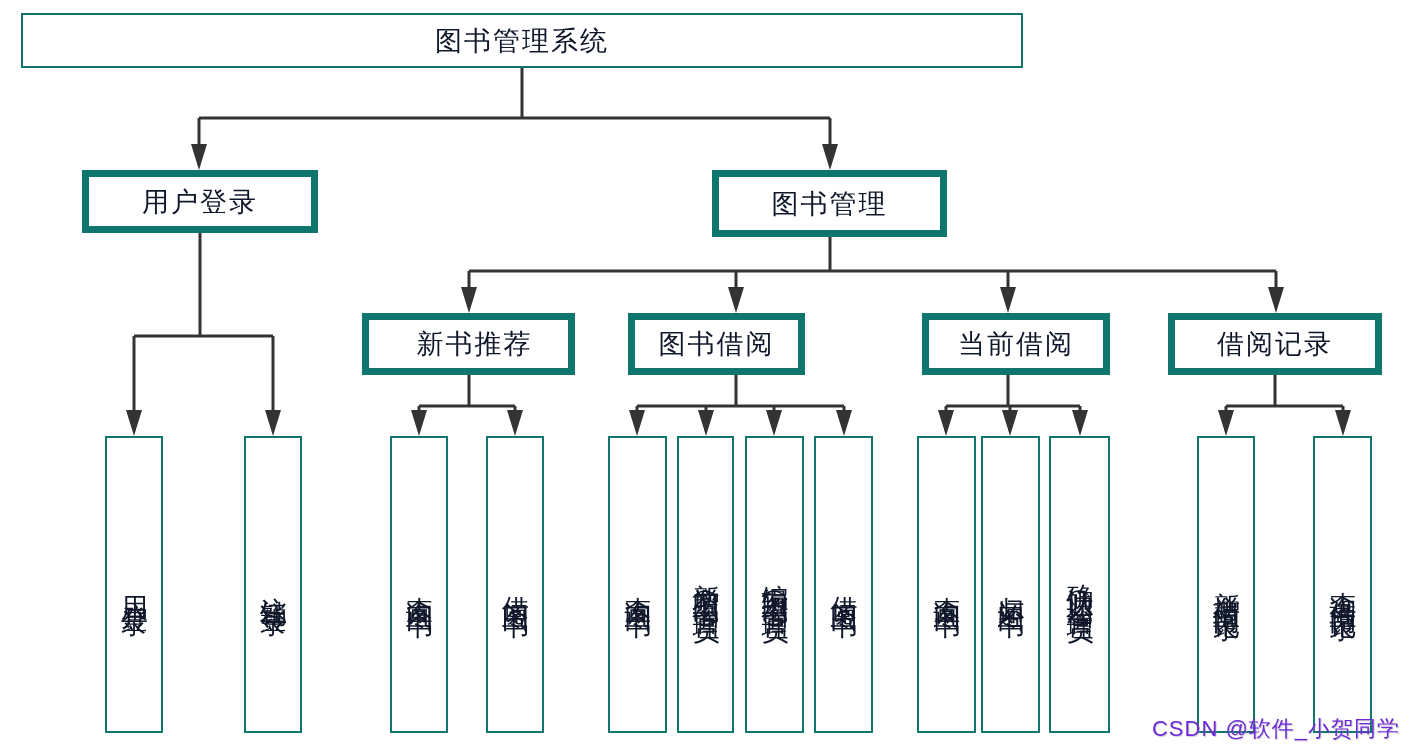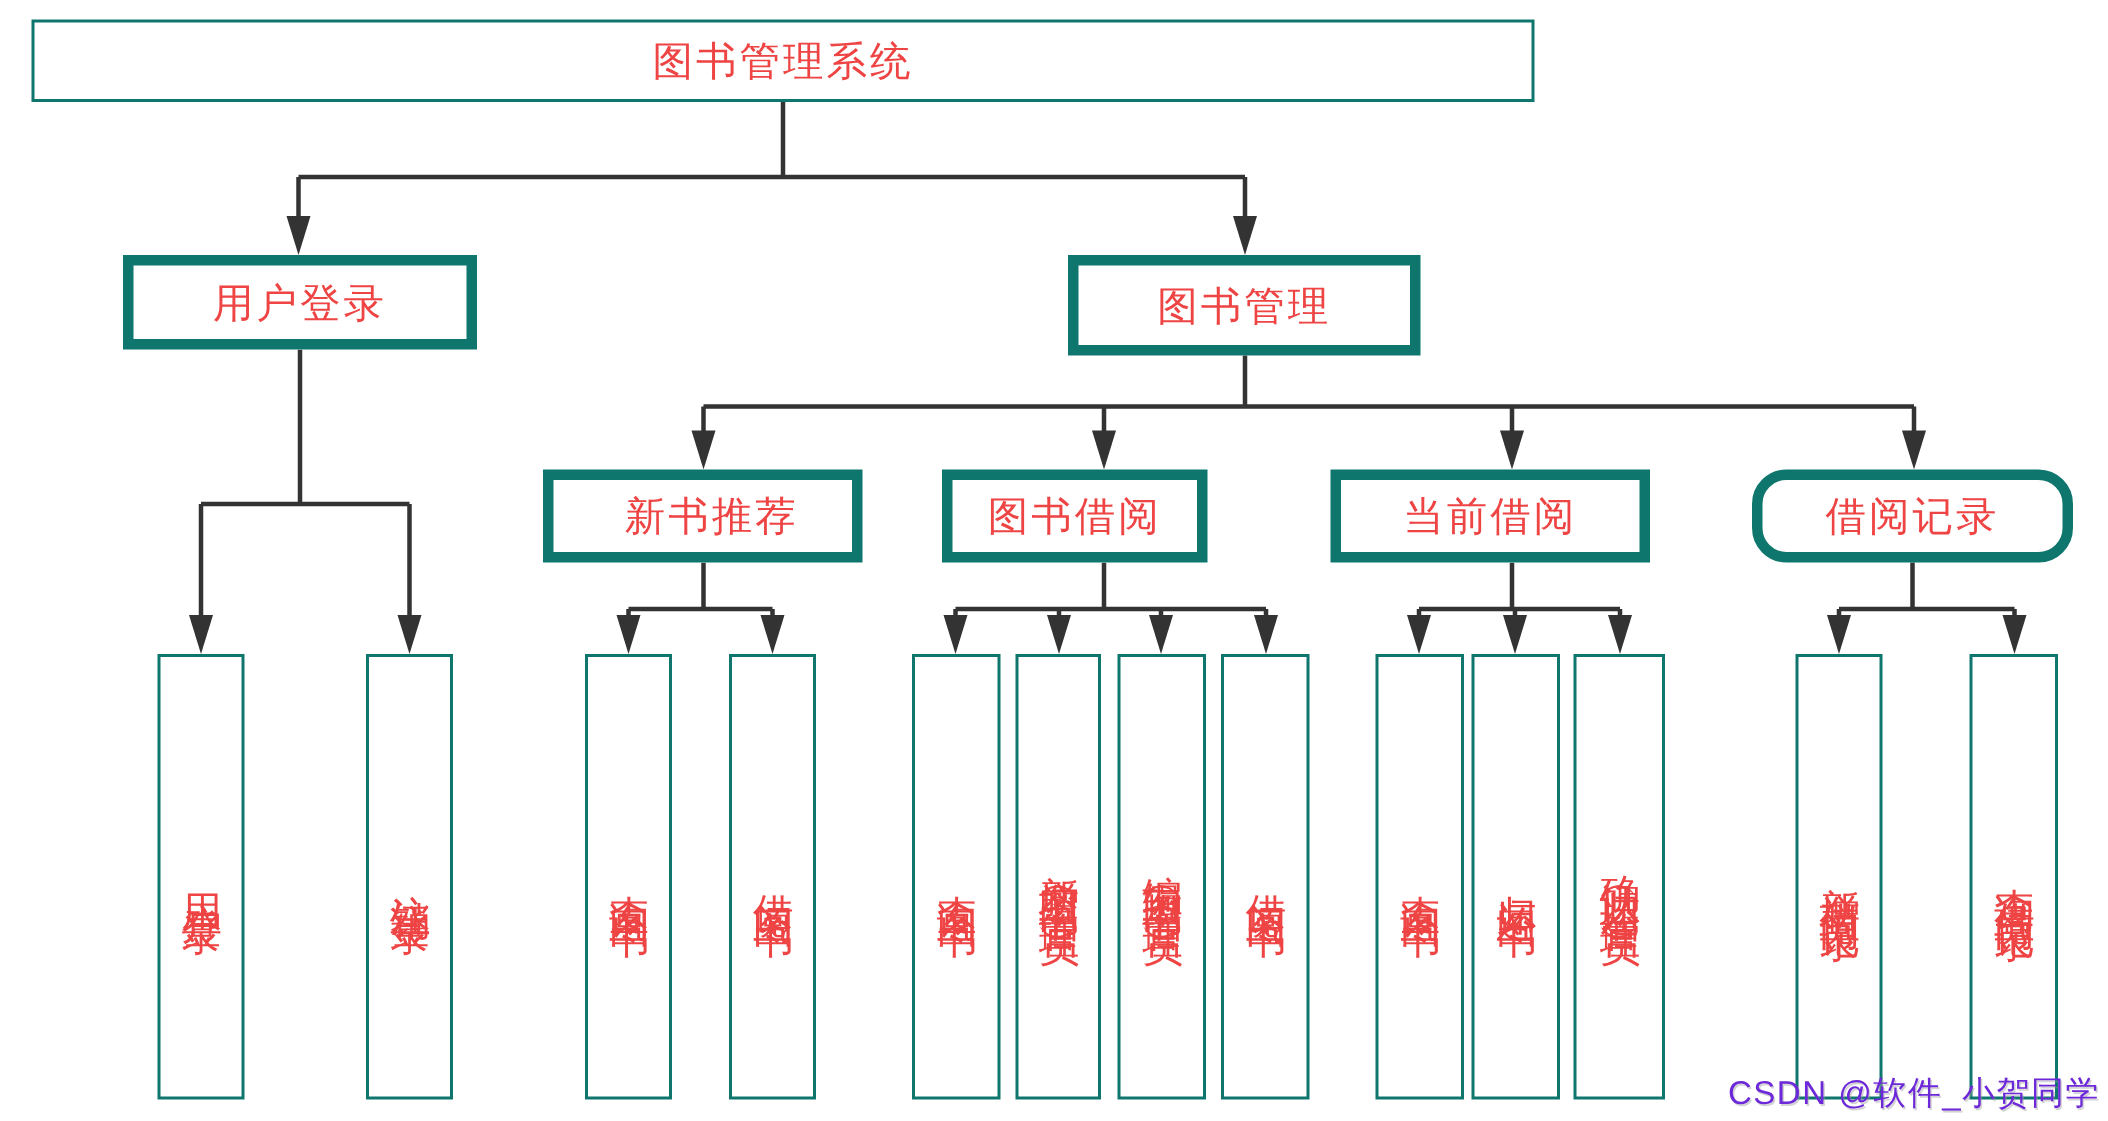--- a/index.html
+++ b/index.html
@@ -4,21 +4,21 @@
 <style>
   html,body{margin:0;padding:0;background:#fff;}
   .canvas{
     position:relative;width:1405px;height:747px;background:#ffffff;
     font-family:"Liberation Sans","DejaVu Sans",sans-serif;color:#333;overflow:hidden;
   }
   svg.connectors{position:absolute;left:0;top:0;z-index:0;}
   .node{
     position:absolute;background:#ffffff;border:7px solid #0f766e;box-sizing:border-box;
     display:flex;align-items:center;justify-content:center;
-    font-size:27px;letter-spacing:2px;color:#ef4444;z-index:1;
+    font-size:27px;letter-spacing:2px;color:#0f172a;z-index:1;
   }
   .root{border-width:2px;}
   .leaf{top:436px;height:297px;border-width:2px;}
   .vtext{
     writing-mode:vertical-rl;text-orientation:mixed;
     letter-spacing:5px;line-height:1;white-space:nowrap;font-size:27px;
   }
   .watermark{
     position:absolute;top:714px;right:5px;z-index:2;
     font-size:22px;letter-spacing:1px;color:#6d28d9;
@@ -70,22 +70,22 @@
     </g>
   </svg>
 
   <div class="node root" style="left:21px;top:13px;width:1002px;height:55px;">图书管理系统</div>
 
   <div class="node" style="left:82px;top:170px;width:236px;height:63px;">用户登录</div>
   <div class="node" style="left:712px;top:170px;width:235px;height:67px;">图书管理</div>
 
   <div class="node" style="left:362px;top:313px;width:213px;height:62px;padding-left:12px;">新书推荐</div>
   <div class="node" style="left:628px;top:313px;width:177px;height:62px;">图书借阅</div>
-  <div class="node" style="left:887px;top:313px;width:213px;height:62px;">当前借阅</div>
-  <div class="node" style="left:1168px;top:313px;width:214px;height:62px;border-radius:23px;">借阅记录</div>
+  <div class="node" style="left:922px;top:313px;width:188px;height:62px;">当前借阅</div>
+  <div class="node" style="left:1168px;top:313px;width:214px;height:62px;">借阅记录</div>
 
   <div class="node leaf" style="left:105px;width:58px;">
     <span class="vtext">用户登录</span>
   </div>
   <div class="node leaf" style="left:244px;width:58px;">
     <span class="vtext">注销登录</span>
   </div>
 
   <div class="node leaf" style="left:390px;width:58px;">
     <span class="vtext">查询图书</span>

